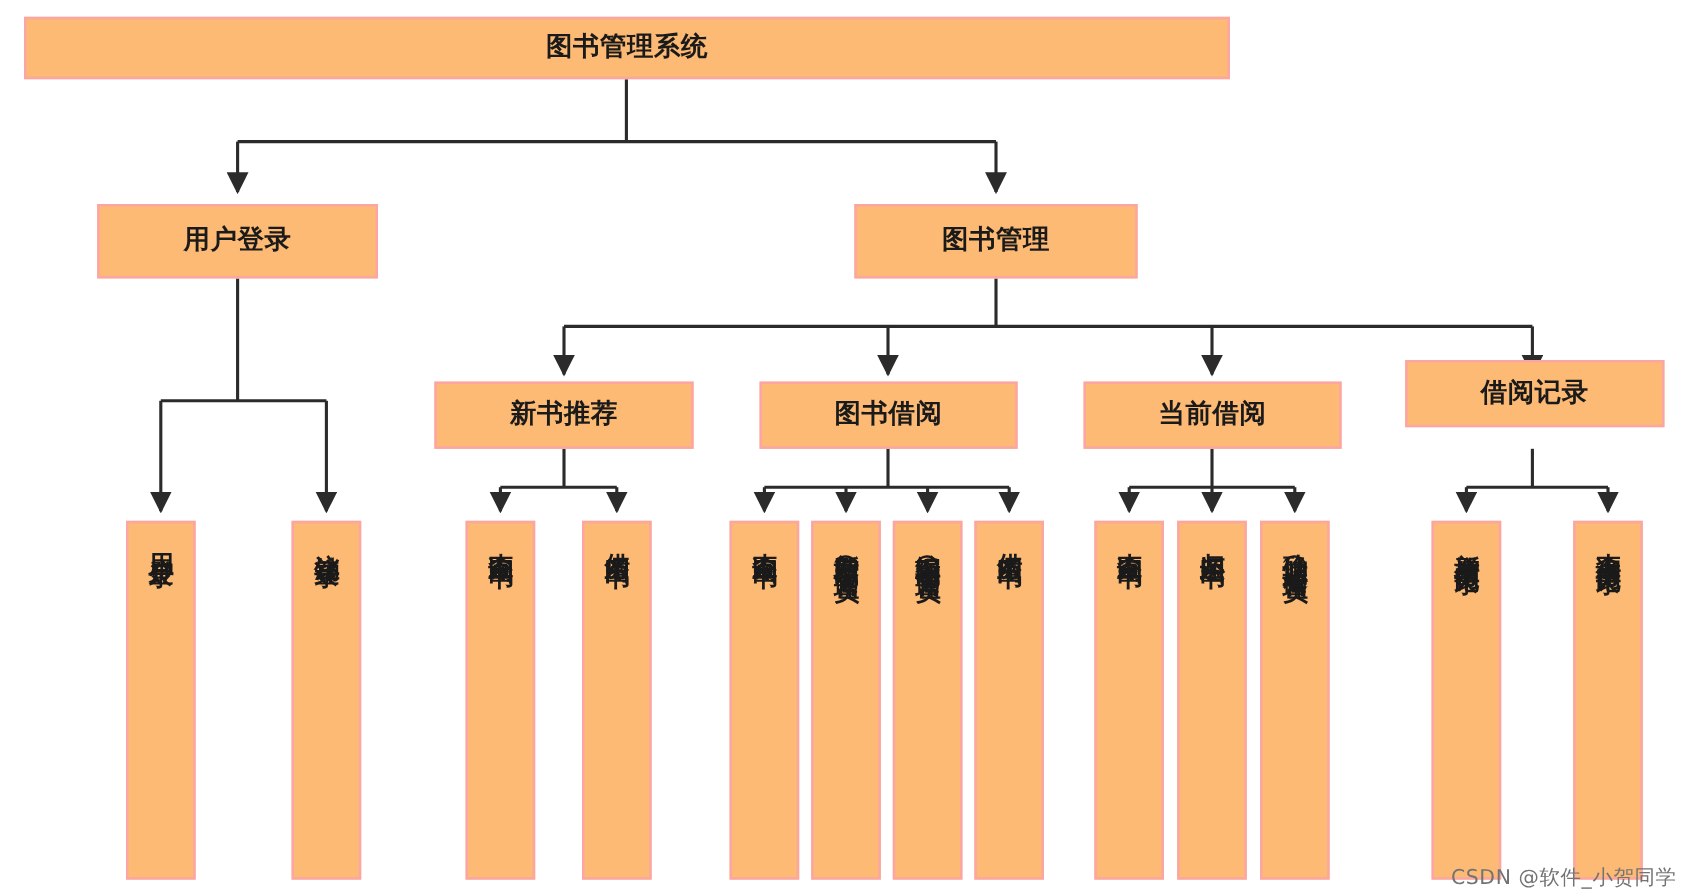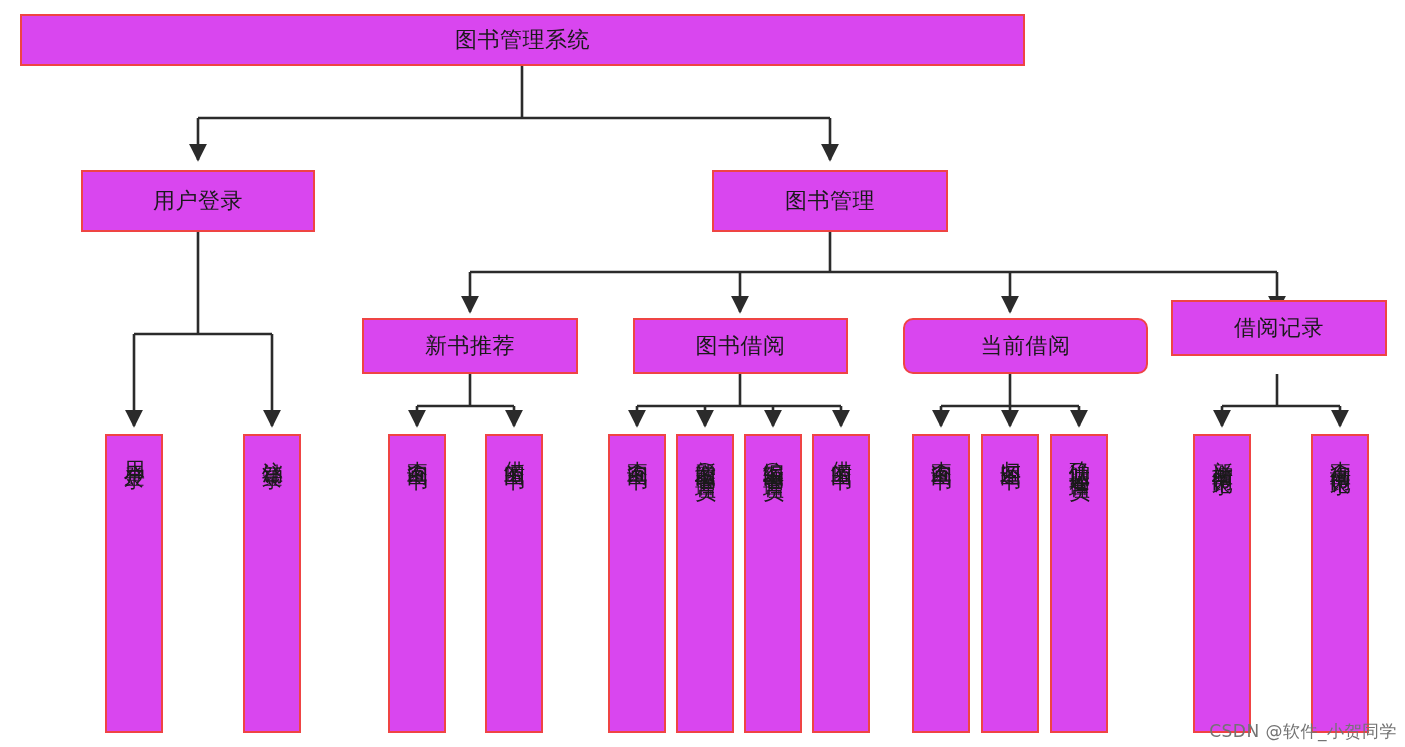--- a/index.html
+++ b/index.html
@@ -23,26 +23,27 @@
   svg#tree-svg {
     position: absolute;
     left: 0; top: 0;
     width: 1405px;
     height: 747px;
     display: block;
   }
   .node-box {
     position: absolute;
     box-sizing: border-box;
-    background: #d946ef;
-    border: 2px solid #ef4444;
+    background: #fdba74;
+    border: 2px solid #fca5a5;
     display: flex;
     align-items: center;
     justify-content: center;
     overflow: hidden;
+    font-weight: bold;
   }
   .node-label {
     color: #1a1a1a;
     font-size: 22px;
     line-height: 1.12;
     letter-spacing: 0.5px;
     white-space: nowrap;
     text-align: center;
   }
   .node-box.horizontal .node-label {
@@ -137,21 +138,21 @@
   <div class="node-box horizontal" style="left:362px; top:318px; width:216px; height:56px;">
     <span class="node-label">新书推荐</span>
   </div>
 
   <div class="node-box horizontal" style="left:712px; top:170px; width:236px; height:62px;">
     <span class="node-label">图书管理</span>
   </div>
   <div class="node-box horizontal" style="left:633px; top:318px; width:215px; height:56px;">
     <span class="node-label">图书借阅</span>
   </div>
-  <div class="node-box horizontal" style="left:903px; top:318px; width:245px; height:56px;border-radius:10px;">
+  <div class="node-box horizontal" style="left:903px; top:318px; width:215px; height:56px;">
     <span class="node-label">当前借阅</span>
   </div>
   <div class="node-box horizontal" style="left:1171px; top:300px; width:216px; height:56px;">
     <span class="node-label">借阅记录</span>
   </div>
 
   <div class="node-box vertical" style="left:105px; top:434px; width:58px; height:299px;">
     <span class="node-label">用户登录</span>
   </div>
   <div class="node-box vertical" style="left:243px; top:434px; width:58px; height:299px;">

